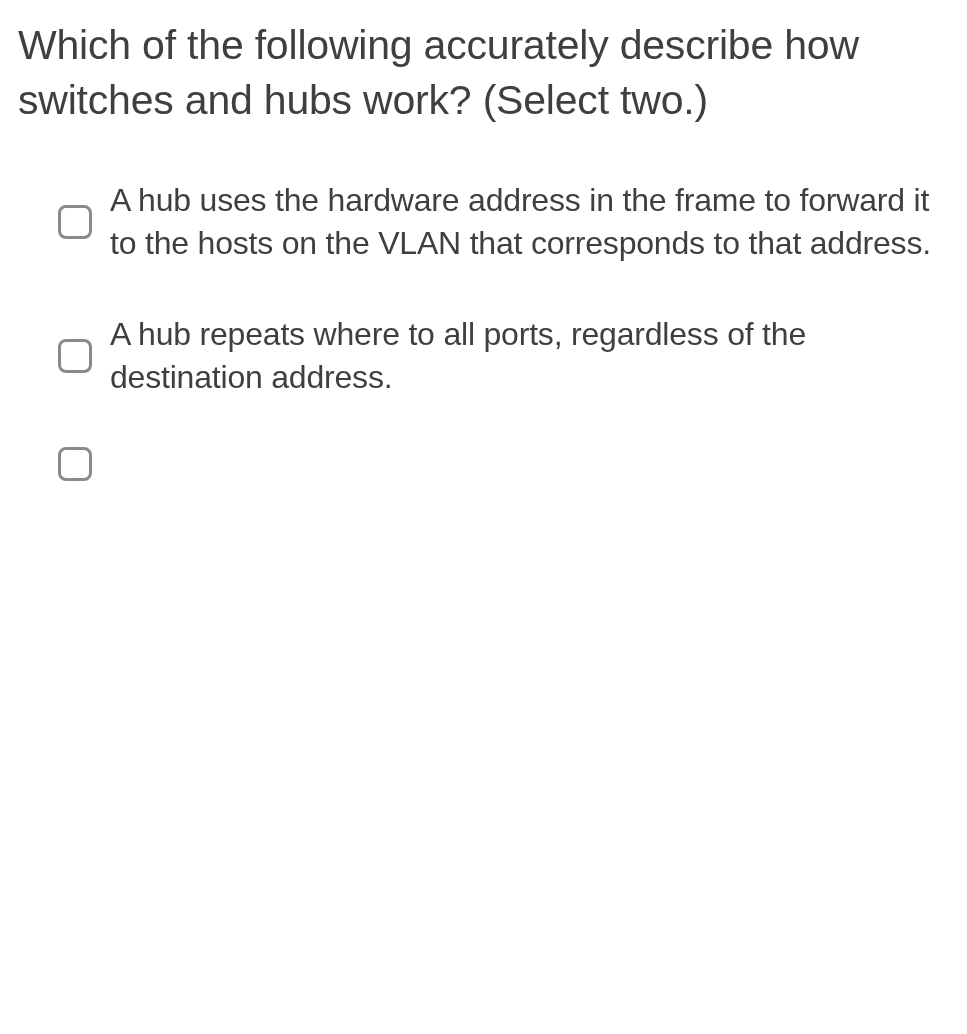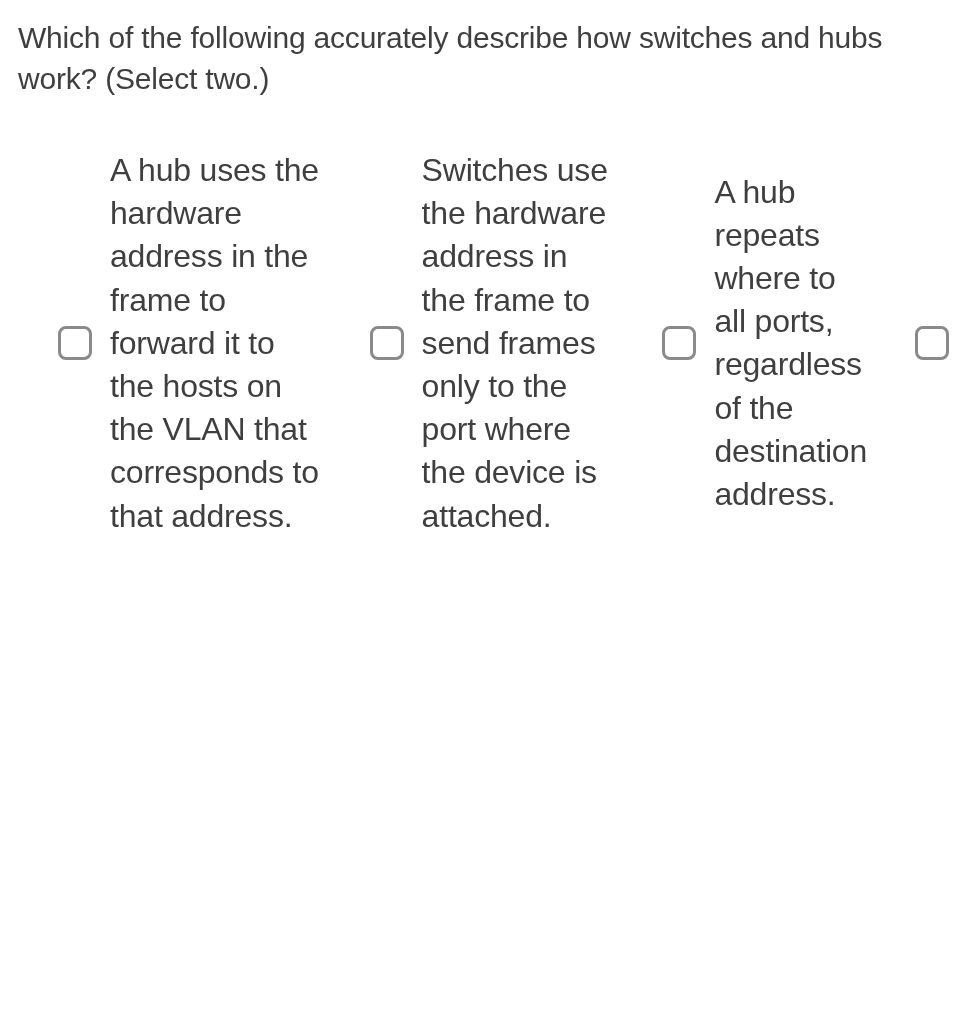--- a/index.html
+++ b/index.html
@@ -8,30 +8,30 @@
       box-sizing: border-box;
     }
     body {
       font-family: -apple-system, BlinkMacSystemFont, "Segoe UI", Helvetica, Arial, sans-serif;
       background: #ffffff;
       width: 967px;
       padding: 18px 18px 30px 18px;
       color: #3f3f3f;
     }
     .question-text {
-      font-size: 30px;
+      font-size: 41px;
       line-height: 1.35;
       color: #3f3f3f;
       margin-bottom: 50px;
       letter-spacing: -0.2px;
     }
     .options-container {
       padding-left: 40px;
       display: flex;
-      flex-direction: row;
+      flex-direction: column;
       gap: 48px;
     }
     .option-row {
       display: flex;
       align-items: center;
       gap: 18px;
     }
     .checkbox {
       flex-shrink: 0;
       width: 34px;
@@ -53,22 +53,18 @@
 
 <div class="question-text">Which of the following accurately describe how switches and hubs work? (Select two.)</div>
 
 <div class="options-container">
   <div class="option-row">
     <div class="checkbox"></div>
     <div class="option-text">A hub uses the hardware address in the frame to forward it to the hosts on the VLAN that corresponds to that address.</div>
   </div>
   <div class="option-row">
     <div class="checkbox"></div>
-    <div class="option-text">Switches use the hardware address in the frame to send frames only to the port where the device is attached.</div>
-  </div>
-  <div class="option-row">
-    <div class="checkbox"></div>
     <div class="option-text">A hub repeats where to all ports, regardless of the destination address.</div>
   </div>
   <div class="option-row">
     <div class="checkbox"></div>
   </div>
 </div>
 
 </body></html>

